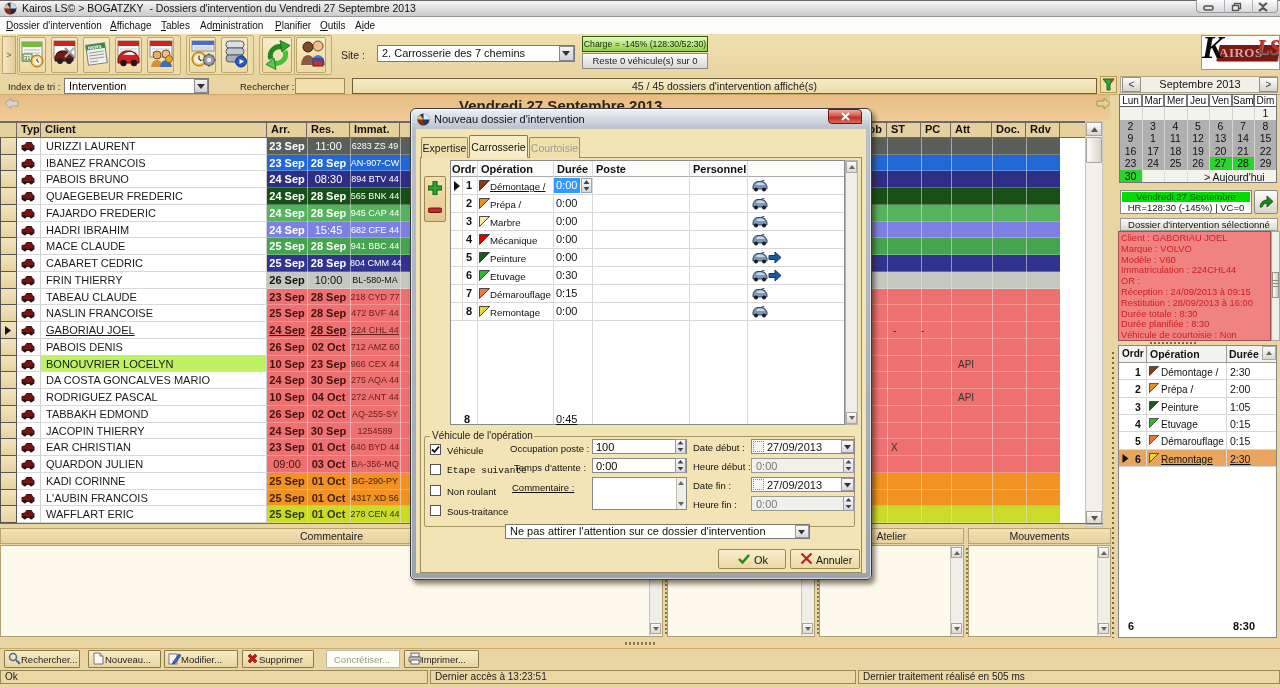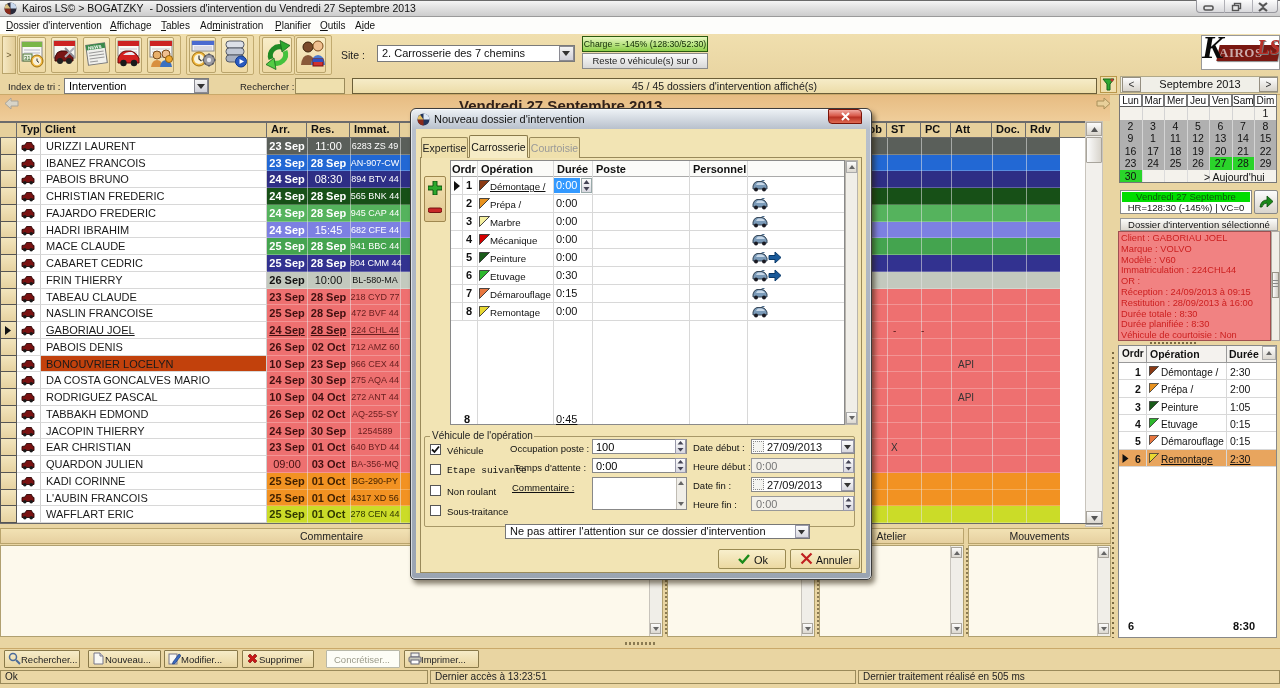--- a/index.html
+++ b/index.html
@@ -272,21 +272,21 @@
 <div class="abs" style="left:267px;top:171.48px;width:40px;height:16.74px;font-size:11px;line-height:16.74px;text-align:center;color:#ffffff;font-weight:bold;">24 Sep</div>
 <div class="abs" style="left:307px;top:171.48px;width:43px;height:16.74px;font-size:11px;line-height:16.74px;text-align:center;color:#ffffff;font-weight:normal;">08:30</div>
 <div class="abs" style="left:350px;top:171.48px;width:50px;height:16.74px;font-size:9px;line-height:16.74px;text-align:center;color:#ffffff;white-space:nowrap;">894 BTV 44</div>
 <div class="abs" style="left:0px;top:188.22px;width:17px;height:16.74px;background:linear-gradient(#f2e5bd,#e6d2a0);border:1px solid #555;border-top:none;"></div>
 <div class="abs" style="left:17px;top:188.22px;width:24px;height:16.74px;background:#fff;border-bottom:1px solid #d8d8d8;border-right:1px solid #d0d0d0;"></div>
 <div class="abs" style="left:21px;top:191.22px"><svg width="14" height="11" viewBox="0 0 14 11">
       <path d="M1 4.5 L4 4 L5.5 1.5 L10.5 1.5 L11.5 4 L13 4.5 L13 8.5 L1 8.5 Z" fill="#7a1212" stroke="#2a0404" stroke-width="0.9"></path>
       <circle cx="3.8" cy="8.8" r="1.8" fill="#1a1a1a"></circle>
       <circle cx="10.2" cy="8.8" r="1.8" fill="#1a1a1a"></circle>
     </svg></div>
-<div class="abs" style="left:41px;top:188.22px;width:226px;height:16.74px;background:#fff;border-bottom:1px solid #d8d8d8;border-right:1px solid #d0d0d0;font-size:11px;line-height:16.74px;padding-left:5px;color:#1a1a1a;">CHRISTIAN FREDERIC</div>
+<div class="abs" style="left:41px;top:188.22px;width:226px;height:16.74px;background:#fff;border-bottom:1px solid #d8d8d8;border-right:1px solid #d0d0d0;font-size:11px;line-height:16.74px;padding-left:5px;color:#1a1a1a;">QUAEGEBEUR FREDERIC</div>
 <div class="abs" style="left:267px;top:188.22px;width:793px;height:16.74px;background:#175017;border-bottom:1px solid rgba(255,255,255,0.25);"></div>
 <div class="abs" style="left:307px;top:188.22px;width:1px;height:16.74px;background:rgba(230,230,230,0.55);"></div>
 <div class="abs" style="left:350px;top:188.22px;width:1px;height:16.74px;background:rgba(230,230,230,0.55);"></div>
 <div class="abs" style="left:400px;top:188.22px;width:1px;height:16.74px;background:rgba(230,230,230,0.55);"></div>
 <div class="abs" style="left:887px;top:188.22px;width:1px;height:16.74px;background:rgba(230,230,230,0.55);"></div>
 <div class="abs" style="left:921px;top:188.22px;width:1px;height:16.74px;background:rgba(230,230,230,0.55);"></div>
 <div class="abs" style="left:951px;top:188.22px;width:1px;height:16.74px;background:rgba(230,230,230,0.55);"></div>
 <div class="abs" style="left:992px;top:188.22px;width:1px;height:16.74px;background:rgba(230,230,230,0.55);"></div>
 <div class="abs" style="left:1026px;top:188.22px;width:1px;height:16.74px;background:rgba(230,230,230,0.55);"></div>
 <div class="abs" style="left:267px;top:188.22px;width:40px;height:16.74px;font-size:11px;line-height:16.74px;text-align:center;color:#ffffff;font-weight:bold;">24 Sep</div>
@@ -475,21 +475,21 @@
 <div class="abs" style="left:267px;top:338.88px;width:40px;height:16.74px;font-size:11px;line-height:16.74px;text-align:center;color:#401010;font-weight:bold;">26 Sep</div>
 <div class="abs" style="left:307px;top:338.88px;width:43px;height:16.74px;font-size:11px;line-height:16.74px;text-align:center;color:#401010;font-weight:bold;">02 Oct</div>
 <div class="abs" style="left:350px;top:338.88px;width:50px;height:16.74px;font-size:9px;line-height:16.74px;text-align:center;color:#6a2020;white-space:nowrap;">712 AMZ 60</div>
 <div class="abs" style="left:0px;top:355.62px;width:17px;height:16.74px;background:linear-gradient(#f2e5bd,#e6d2a0);border:1px solid #555;border-top:none;"></div>
 <div class="abs" style="left:17px;top:355.62px;width:24px;height:16.74px;background:#fff;border-bottom:1px solid #d8d8d8;border-right:1px solid #d0d0d0;"></div>
 <div class="abs" style="left:21px;top:358.62px"><svg width="14" height="11" viewBox="0 0 14 11">
       <path d="M1 4.5 L4 4 L5.5 1.5 L10.5 1.5 L11.5 4 L13 4.5 L13 8.5 L1 8.5 Z" fill="#7a1212" stroke="#2a0404" stroke-width="0.9"></path>
       <circle cx="3.8" cy="8.8" r="1.8" fill="#1a1a1a"></circle>
       <circle cx="10.2" cy="8.8" r="1.8" fill="#1a1a1a"></circle>
     </svg></div>
-<div class="abs" style="left:41px;top:355.62px;width:226px;height:16.74px;background:#c2410c;border-bottom:1px solid #d8d8d8;border-right:1px solid #d0d0d0;font-size:11px;line-height:16.74px;padding-left:5px;color:#1a1a1a;">BONOUVRIER LOCELYN</div>
+<div class="abs" style="left:41px;top:355.62px;width:226px;height:16.74px;background:#bef264;border-bottom:1px solid #d8d8d8;border-right:1px solid #d0d0d0;font-size:11px;line-height:16.74px;padding-left:5px;color:#1a1a1a;">BONOUVRIER LOCELYN</div>
 <div class="abs" style="left:267px;top:355.62px;width:793px;height:16.74px;background:#ee7070;border-bottom:1px solid rgba(255,255,255,0.25);"></div>
 <div class="abs" style="left:307px;top:355.62px;width:1px;height:16.74px;background:rgba(230,230,230,0.55);"></div>
 <div class="abs" style="left:350px;top:355.62px;width:1px;height:16.74px;background:rgba(230,230,230,0.55);"></div>
 <div class="abs" style="left:400px;top:355.62px;width:1px;height:16.74px;background:rgba(230,230,230,0.55);"></div>
 <div class="abs" style="left:887px;top:355.62px;width:1px;height:16.74px;background:rgba(230,230,230,0.55);"></div>
 <div class="abs" style="left:921px;top:355.62px;width:1px;height:16.74px;background:rgba(230,230,230,0.55);"></div>
 <div class="abs" style="left:951px;top:355.62px;width:1px;height:16.74px;background:rgba(230,230,230,0.55);"></div>
 <div class="abs" style="left:992px;top:355.62px;width:1px;height:16.74px;background:rgba(230,230,230,0.55);"></div>
 <div class="abs" style="left:1026px;top:355.62px;width:1px;height:16.74px;background:rgba(230,230,230,0.55);"></div>
 <div class="abs" style="left:267px;top:355.62px;width:40px;height:16.74px;font-size:11px;line-height:16.74px;text-align:center;color:#401010;font-weight:bold;">10 Sep</div>

